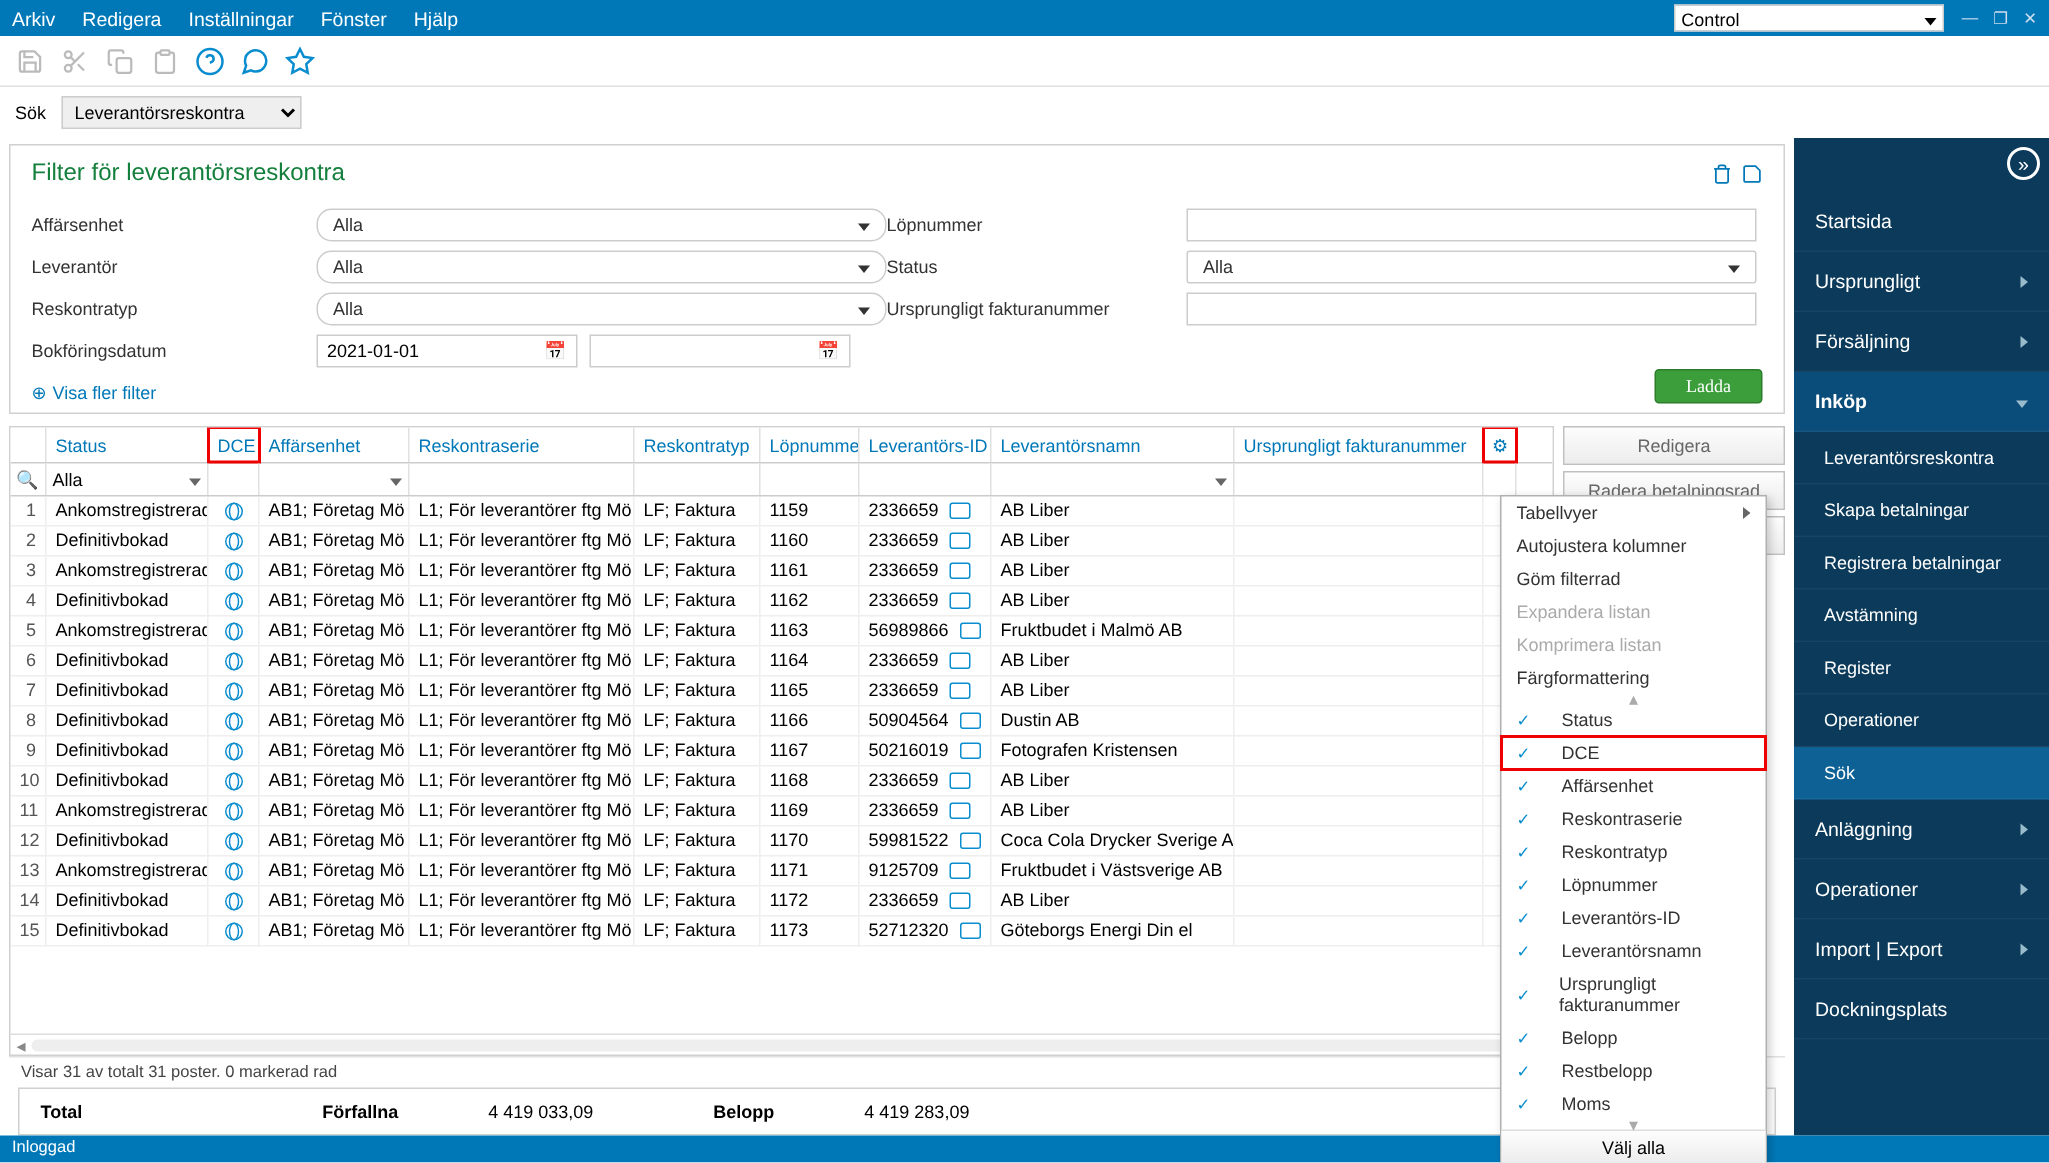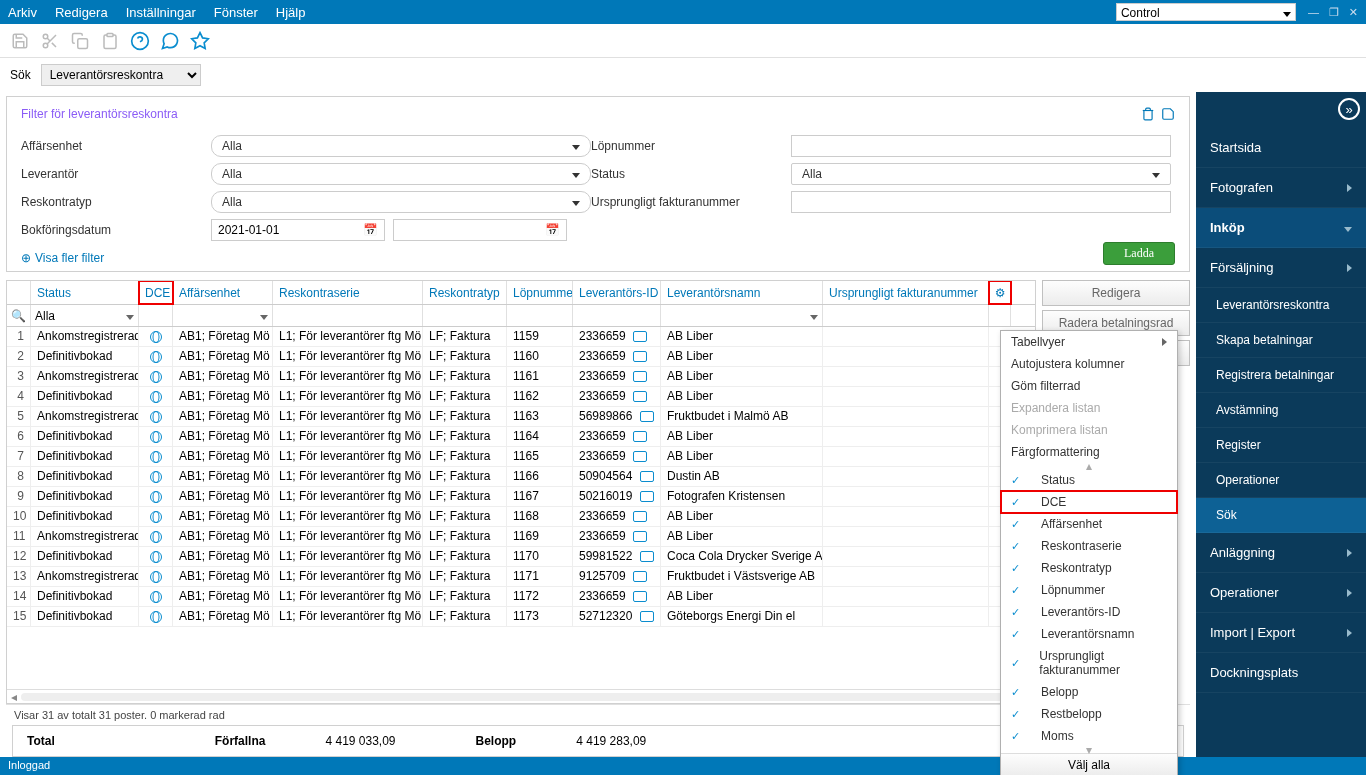--- a/index.html
+++ b/index.html
@@ -22,21 +22,21 @@
 .searchrow { display: flex; align-items: center; gap: 10px; padding: 6px 10px; }
 .searchrow select { width: 160px; height: 22px; border: 1px solid #ccc; font-size: 12px; padding: 0 4px; }
 
 
 .mainwrap { display: flex; height: calc(775px - 24px - 34px - 34px - 18px); }
 .leftpane { flex: 1; padding: 4px 6px 0 6px; overflow: hidden; display: flex; flex-direction: column; }
 .rightnav { width: 170px; background: #0b3a5a; color: #fff; display: flex; flex-direction: column; position: relative; }
 
 
 .filterpanel { border: 1px solid #d0d0d0; padding: 10px 14px 6px 14px; margin-bottom: 8px; }
-.filterpanel .fptitle { color: #8b5cf6; font-size: 12px; margin-bottom: 14px; display: flex; align-items: center; }
+.filterpanel .fptitle { color: #15803d; font-size: 16px; margin-bottom: 14px; display: flex; align-items: center; }
 .filterpanel .fpicons { margin-left: auto; display: flex; gap: 6px; color: #0078b8; }
 .filterpanel .fgrid { display: grid; grid-template-columns: 190px 380px 200px 380px; row-gap: 6px; align-items: center; }
 .filterpanel label { font-size: 12px; color: #333; }
 .fselect { height: 22px; border: 1px solid #ccc; border-radius: 10px; padding: 0 10px; display: flex; align-items: center; justify-content: space-between; font-size: 12px; color: #333; background: #fff; }
 .finput { height: 22px; border: 1px solid #ccc; padding: 0 6px; font-size: 12px; background: #fff; display: flex; align-items: center; }
 .dateinput { height: 22px; border: 1px solid #ccc; padding: 0 6px; font-size: 12px; display: flex; align-items: center; justify-content: space-between; width: 174px; }
 .daterow { display: flex; gap: 8px; }
 .morefilters { display: flex; align-items: center; gap: 4px; margin-top: 10px; color: #0078b8; font-size: 12px; }
 .loadbtn { margin-left: auto; background: #3b9e3b; color: #fff; border: 1px solid #2d7d2d; border-radius: 3px; padding: 3px 20px; cursor: pointer; font-size: 12px; font-family: Liberation Serif, serif; }
 .bottomline { display: flex; align-items: center; }
@@ -523,30 +523,30 @@
     </div>
   </div>
 
   <div class="rightnav">
     <div class="arrowbtn">»</div>
     <div style="height:36px"></div>
     <div class="navitem">
         <span>Startsida</span>
       </div>
     <div class="navitem">
-        <span>Fotografen</span>
+        <span>Ursprungligt</span>
+        <span class="navchev chevr"></span>
+      </div>
+    <div class="navitem">
+        <span>Försäljning</span>
         <span class="navchev chevr"></span>
       </div>
     <div class="navitem active">
         <span>Inköp</span>
         <span class="navchev chev"></span>
-      </div>
-    <div class="navitem">
-        <span>Försäljning</span>
-        <span class="navchev chevr"></span>
       </div>
     <div class="navitem level2">Leverantörsreskontra</div>
     <div class="navitem level2">Skapa betalningar</div>
     <div class="navitem level2">Registrera betalningar</div>
     <div class="navitem level2">Avstämning</div>
     <div class="navitem level2">Register</div>
     <div class="navitem level2">Operationer</div>
     <div class="navitem level2 highlight">Sök</div>
     <div class="navitem">
         <span>Anläggning</span>

